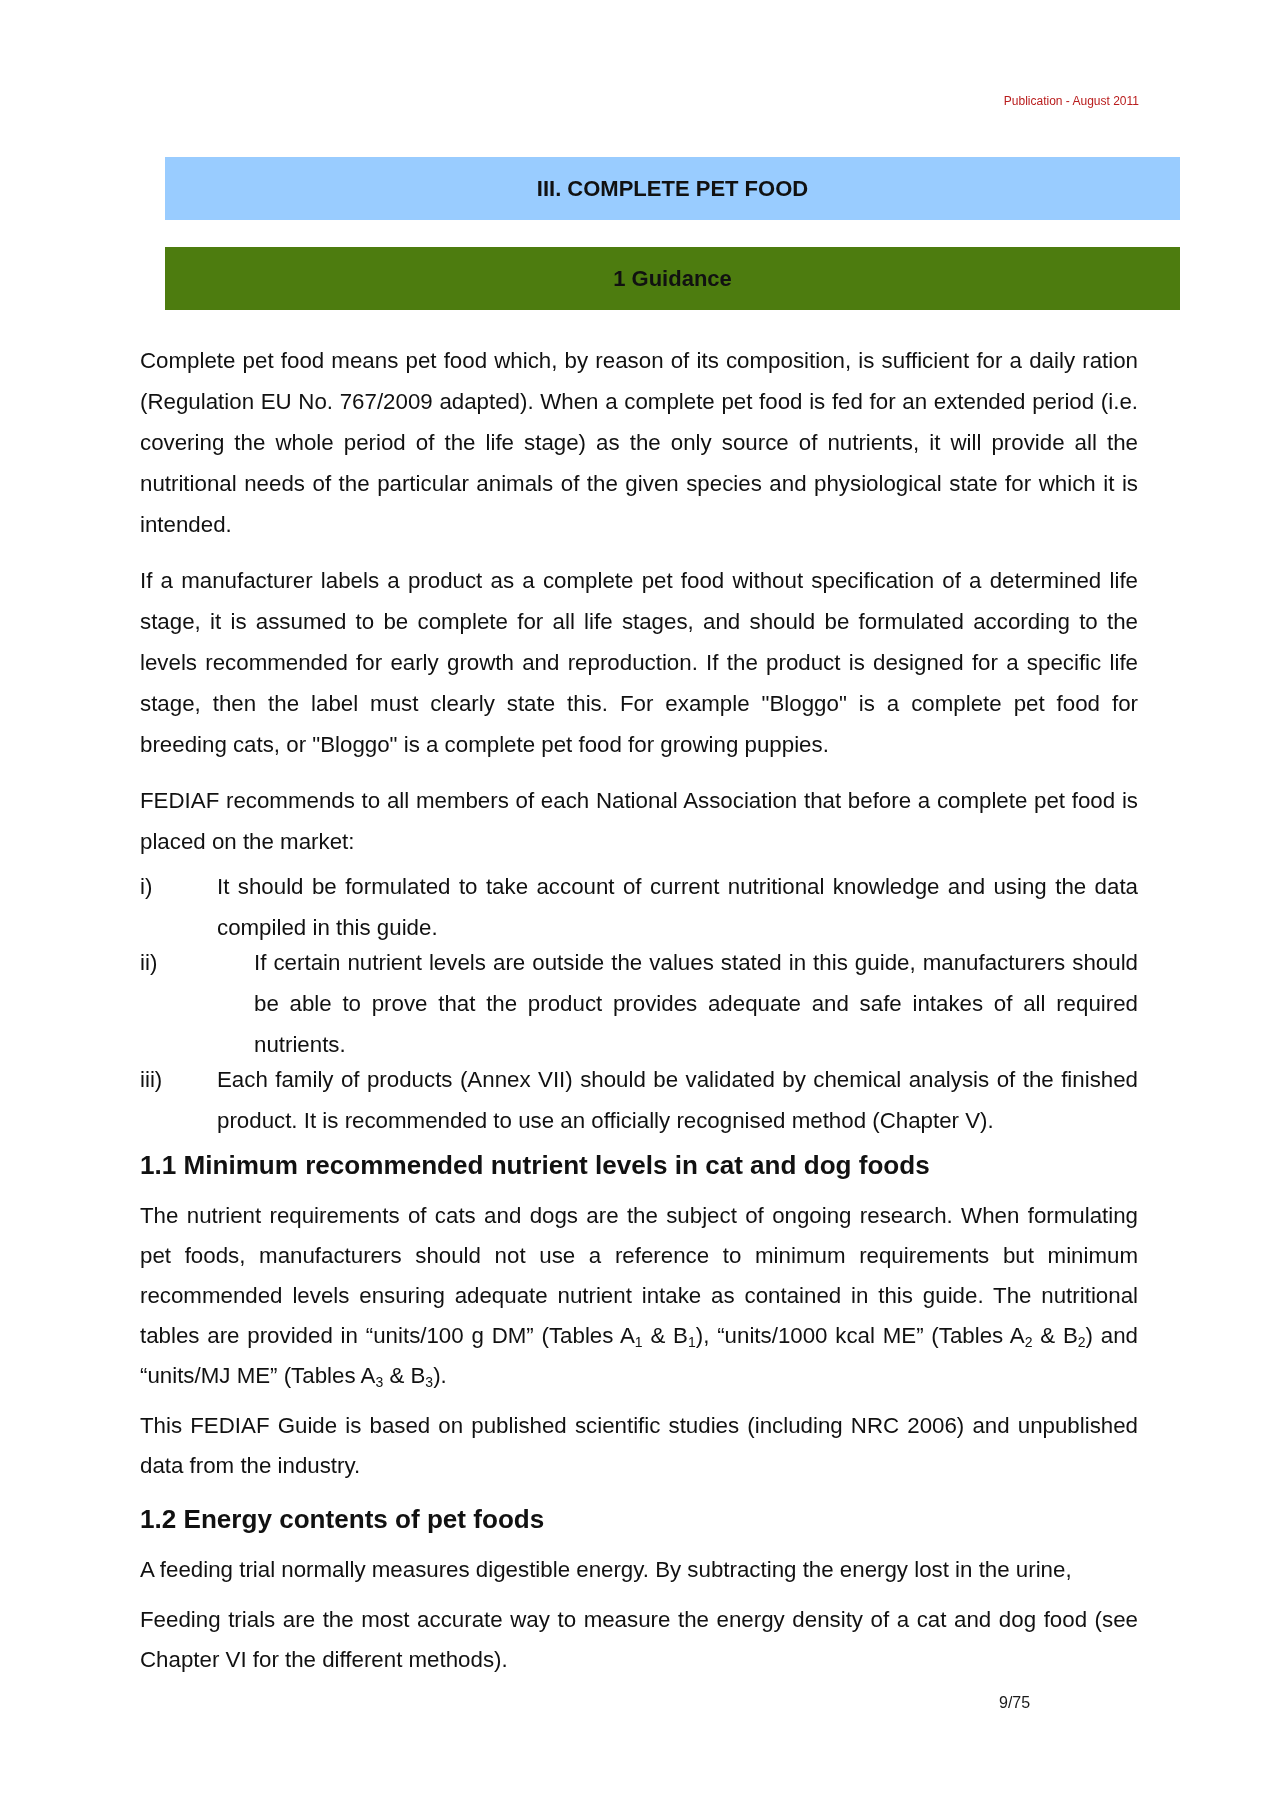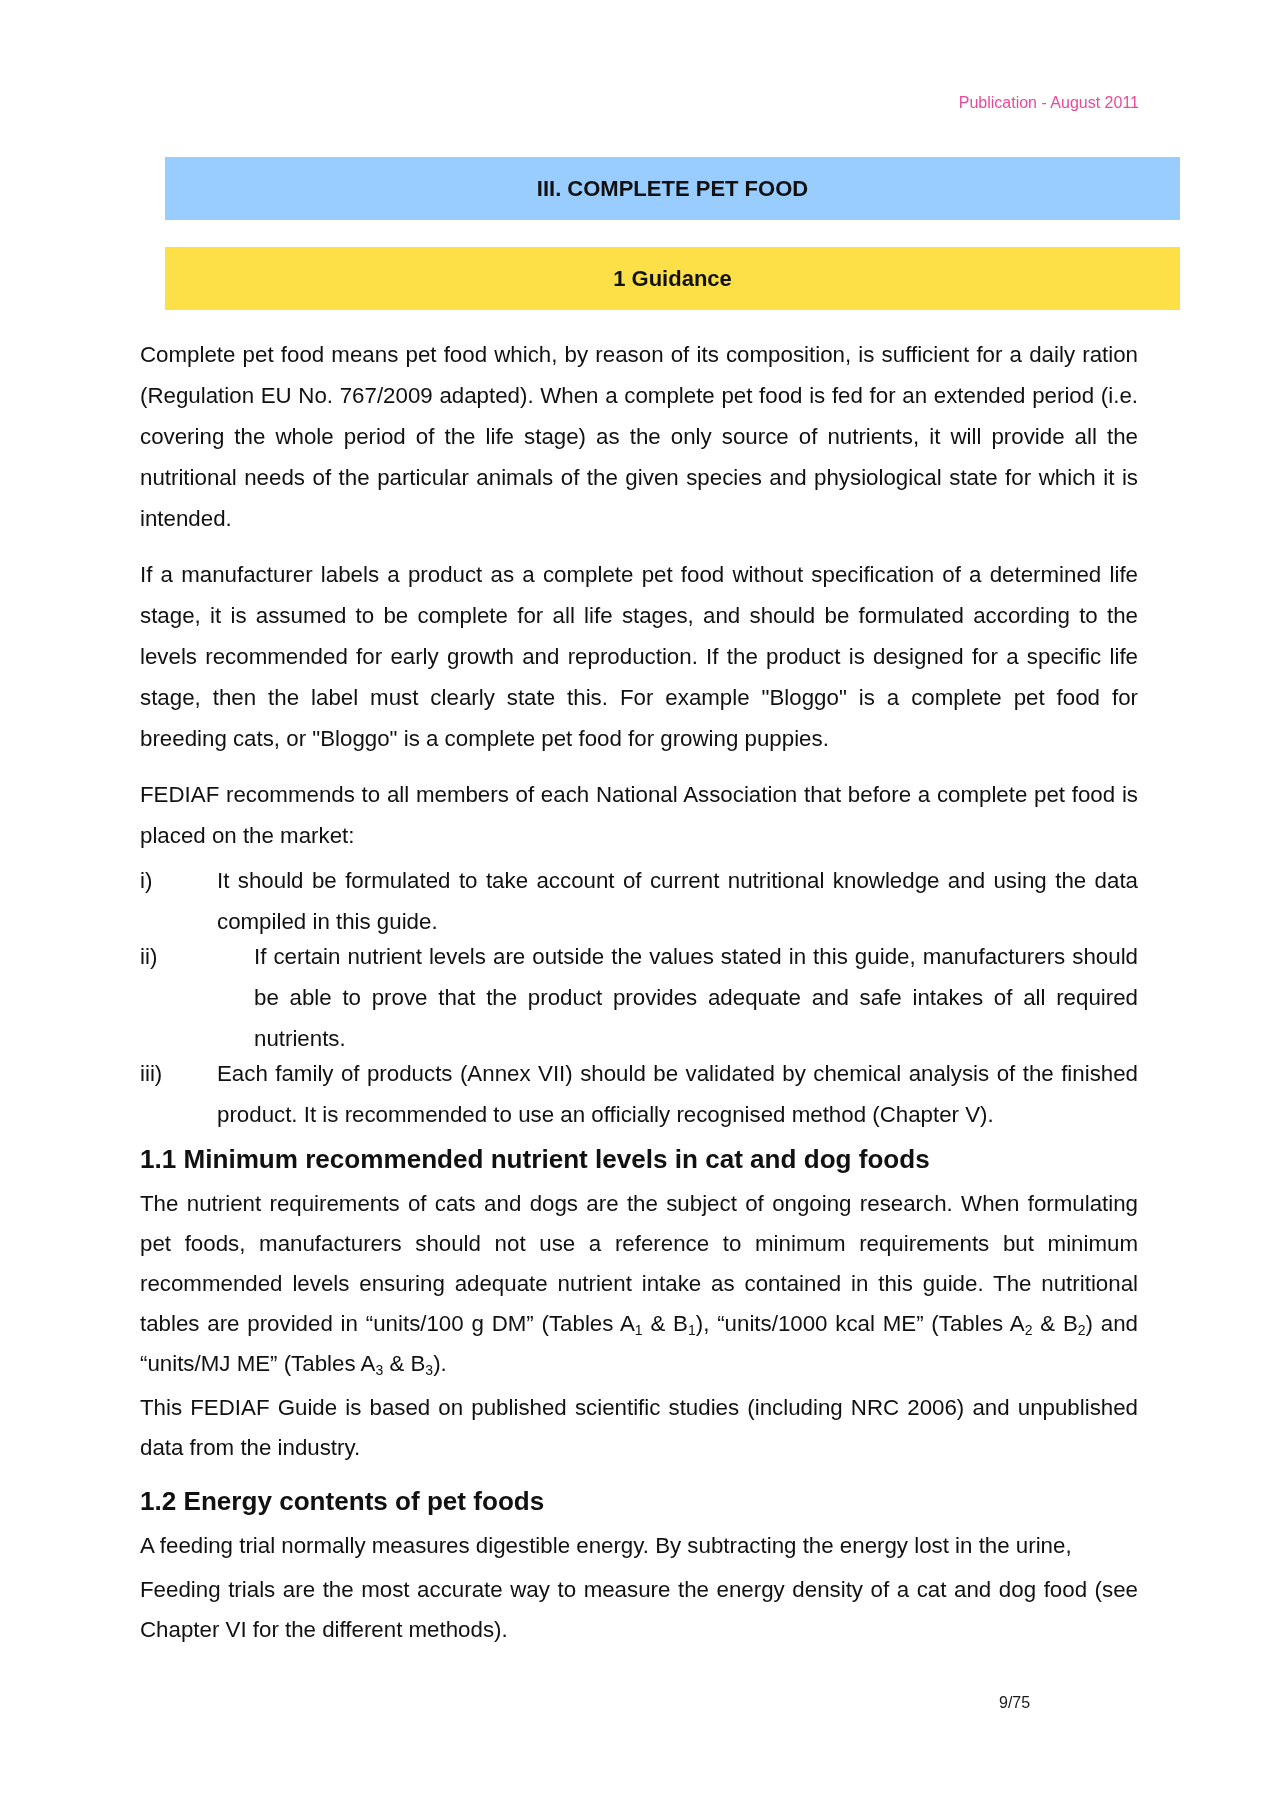--- a/index.html
+++ b/index.html
@@ -1,25 +1,25 @@
 <!DOCTYPE html>
 <html><head>
   <meta charset="utf-8">
   <style>
     html, body { margin: 0; padding: 0; background: #ffffff; }
     body { width: 1273px; height: 1800px; position: relative; overflow: hidden;
            font-family: "Liberation Sans", sans-serif; color: #111111; }
-    .pub-header { position: absolute; top: 94px; right: 134px; font-size: 16px; color: #ec4899; }
+    .pub-header { position: absolute; top: 94px; right: 134px; font-size: 12px; color: #b91c1c; }
     .band { position: absolute; left: 129px; width: 1015px; height: 63px;
             display: flex; align-items: center; justify-content: center;
             font-weight: bold; font-size: 22px; color: #111; margin-left: 36px; }
     .band-chapter { top: 157px; background: #99ccff; }
-    .band-section { top: 247px; background: #fde047; }
+    .band-section { top: 247px; background: #4d7c0f; }
     .content { position: absolute; left: 140px; top: 330px; width: 998px; font-size: 22.3px; line-height: 41px; }
-    .para { margin: 4px 0 15px 0; text-align: justify; }
+    .para { margin: 10px 0 15px 0; text-align: justify; }
     .para.tight { margin-bottom: 0; }
     .list { margin: 0 0 0 0; padding: 0; list-style: none; }
     .list-item { display: flex; text-align: justify; }
     .list-num { width: 77px; flex-shrink: 0; }
     .list-text { flex: 1; text-align: justify; }
     .subhead { font-weight: bold; margin: 0; line-height: 41px; }
     .subhead.gap { margin-top: 0; }
     .subhead.gap2 { margin-top: 13px; }
     sub { font-size: 14px; vertical-align: -4px; line-height: 0; }
     .page-num { position: absolute; top: 1694px; left: 999px; font-size: 16px; color: #1a1a1a; }

